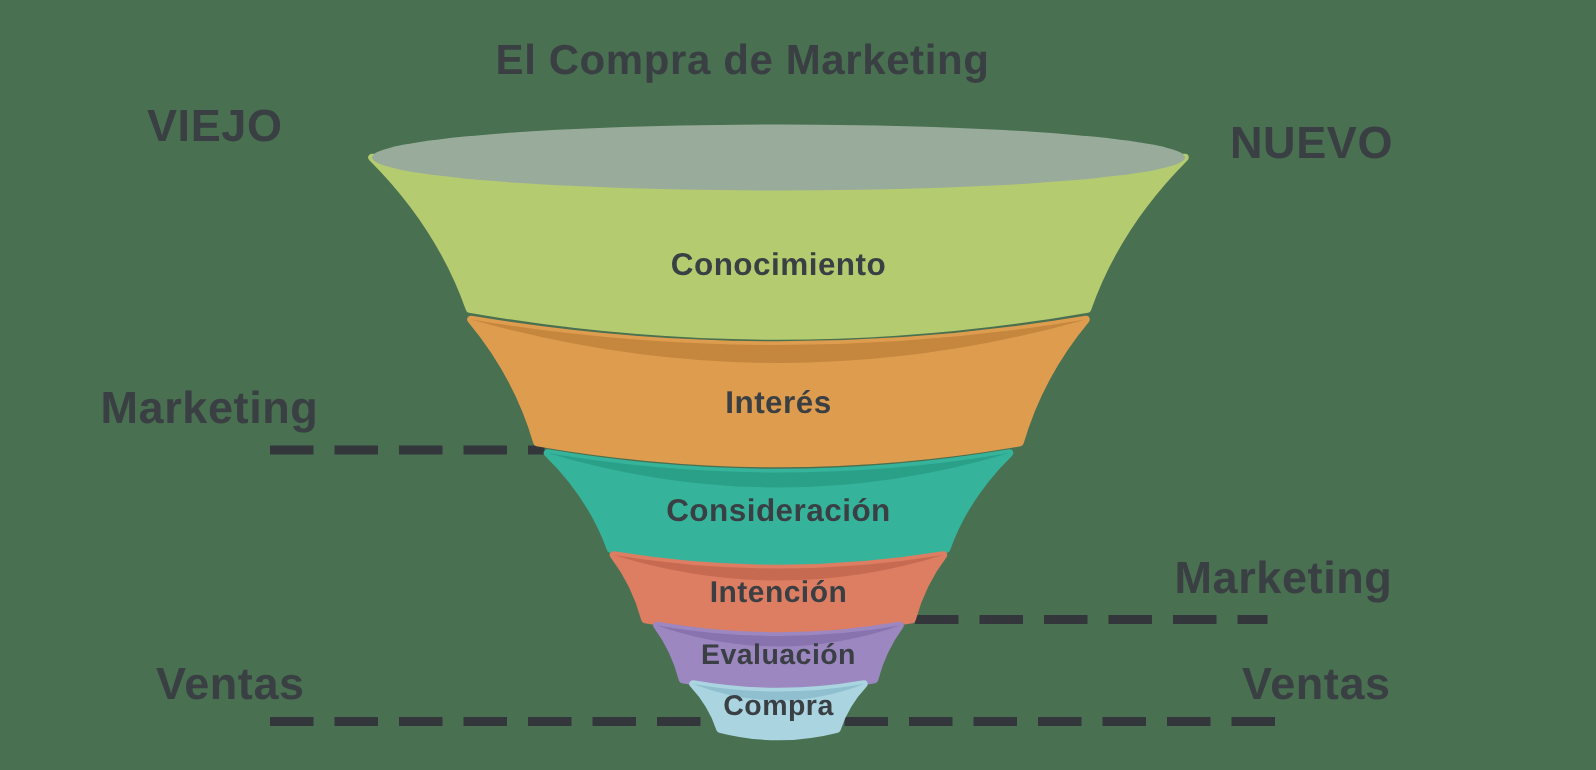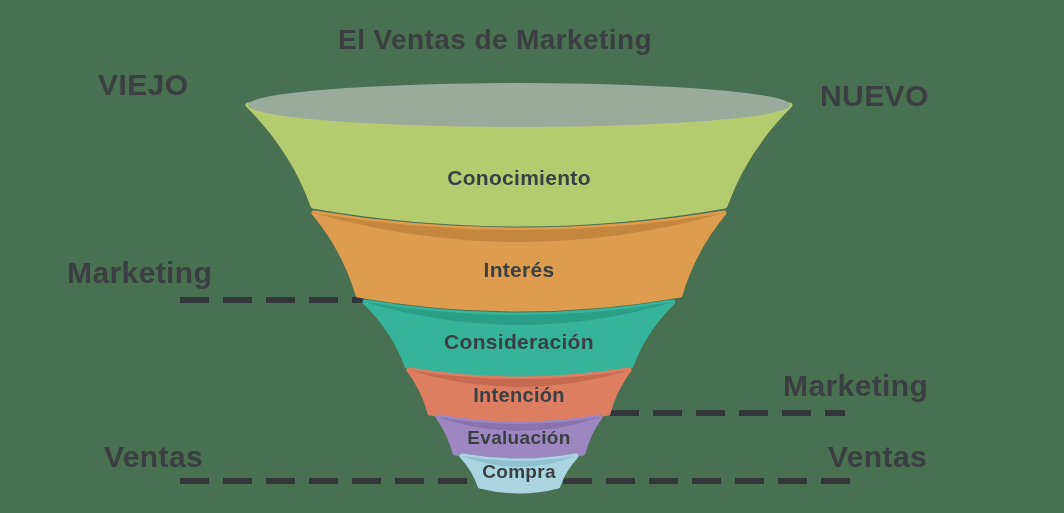--- a/index.html
+++ b/index.html
@@ -32,21 +32,21 @@
   .lbl-marketing-right{left:783px; top:369px;}
   .lbl-ventas-left{left:104px; top:440px;}
   .lbl-ventas-right{left:828px; top:440px;}
   svg{position:absolute; left:0; top:0;}
   svg text{font-family:"Liberation Sans",sans-serif; letter-spacing:0.3px;}
 </style>
 </head>
 <body>
 
 <div id="page" style="background: rgb(73, 112, 80);">
-  <div class="title" style="color: rgb(58, 63, 68);">El Ventas de Marketing</div>
+  <div class="title" style="color: rgb(58, 63, 68);">El Compra de Marketing</div>
 
   <div class="side-label lbl-nuevo" style="color: rgb(58, 63, 68);">NUEVO</div>
   <div class="side-label lbl-viejo" style="color: rgb(58, 63, 68);">VIEJO</div>
   <div class="side-label lbl-marketing-left" style="color: rgb(58, 63, 68);">Marketing</div>
   <div class="side-label lbl-marketing-right" style="color: rgb(58, 63, 68);">Marketing</div>
   <div class="side-label lbl-ventas-left" style="color: rgb(58, 63, 68);">Ventas</div>
   <div class="side-label lbl-ventas-right" style="color: rgb(58, 63, 68);">Ventas</div>
 
   <svg id="funnel-svg" width="1064" height="513" viewBox="0 0 1064 513">
       <line x1="180" y1="300" x2="363" y2="300" stroke="#33363a" stroke-width="6" stroke-dasharray="29 14"></line>

